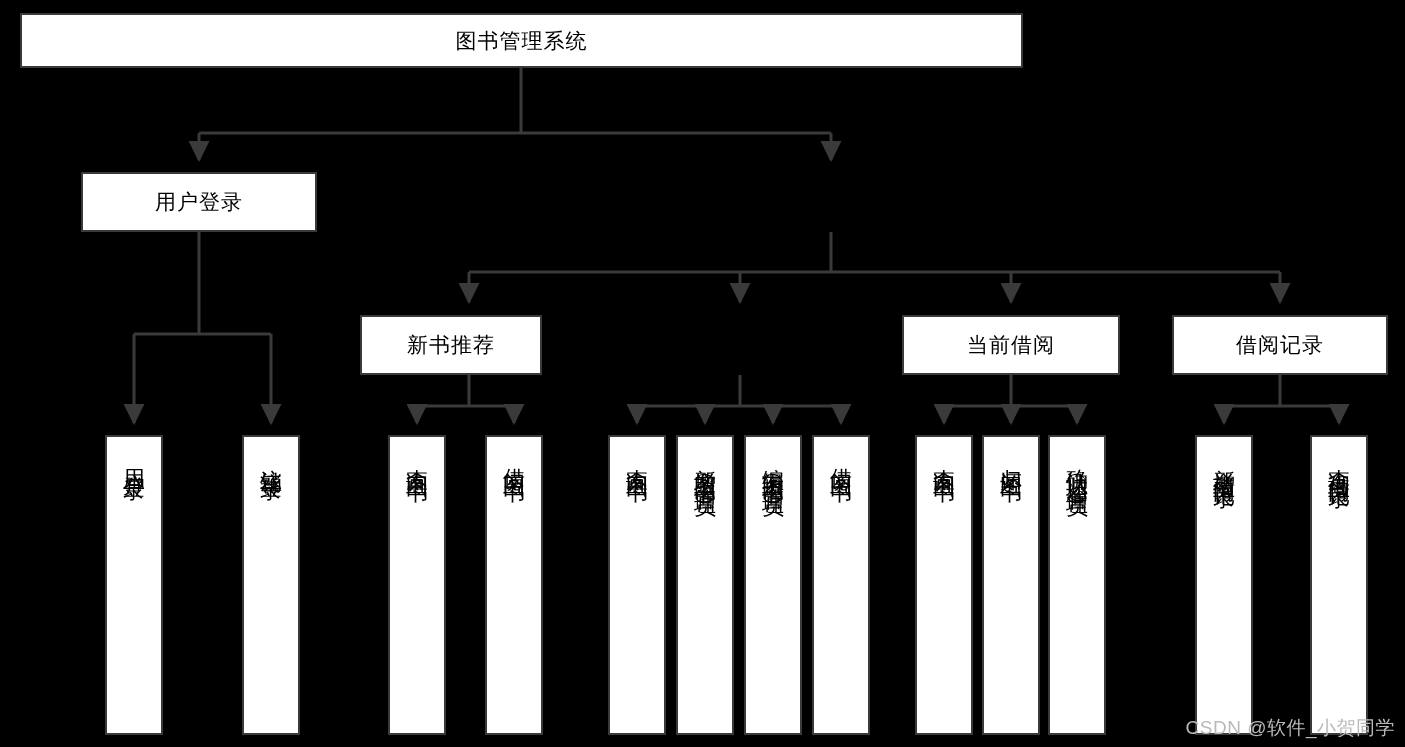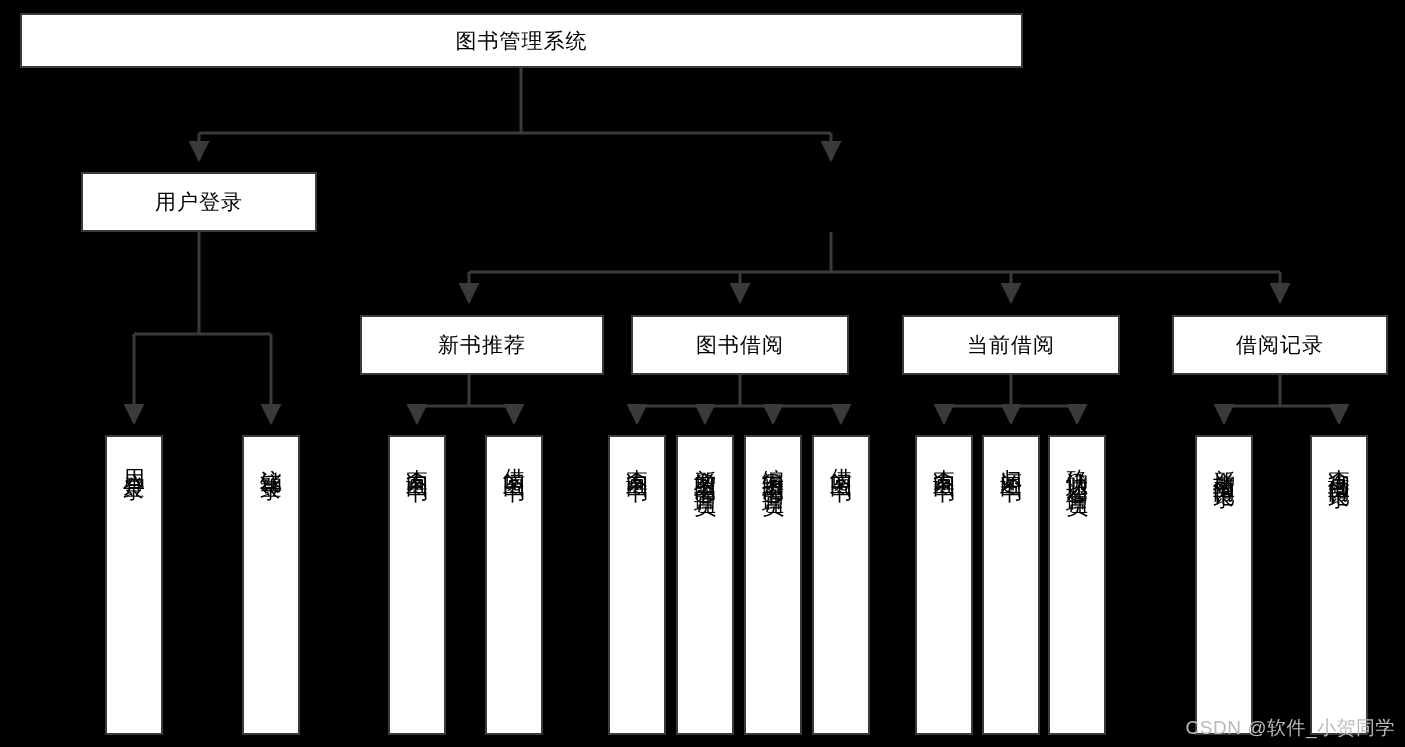--- a/index.html
+++ b/index.html
@@ -124,25 +124,22 @@
   </svg>
 
   <div class="node horizontal" style="left:20px; top:13px; width:1003px; height:55px;">
     <span class="label">图书管理系统</span>
   </div>
 
   <div class="node horizontal" style="left:81px; top:172px; width:236px; height:60px;">
     <span class="label">用户登录</span>
   </div>
 
-  <div class="node horizontal" style="left:360px; top:315px; width:244px; height:60px;">
+  <div class="node horizontal" style="left:360px; top:315px; width:182px; height:60px;">
     <span class="label">新书推荐</span>
-  </div>
-  <div class="node horizontal" style="left:631px; top:315px; width:218px; height:60px;">
-    <span class="label">图书借阅</span>
   </div>
   <div class="node horizontal" style="left:1172px; top:315px; width:216px; height:60px;">
     <span class="label">借阅记录</span>
   </div>
   <div class="node horizontal" style="left:902px; top:315px; width:218px; height:60px;">
     <span class="label">当前借阅</span>
   </div>
 
   <div class="node vertical" style="left:105px; top:435px; width:58px; height:300px;">
     <span class="label">用户登录</span>

